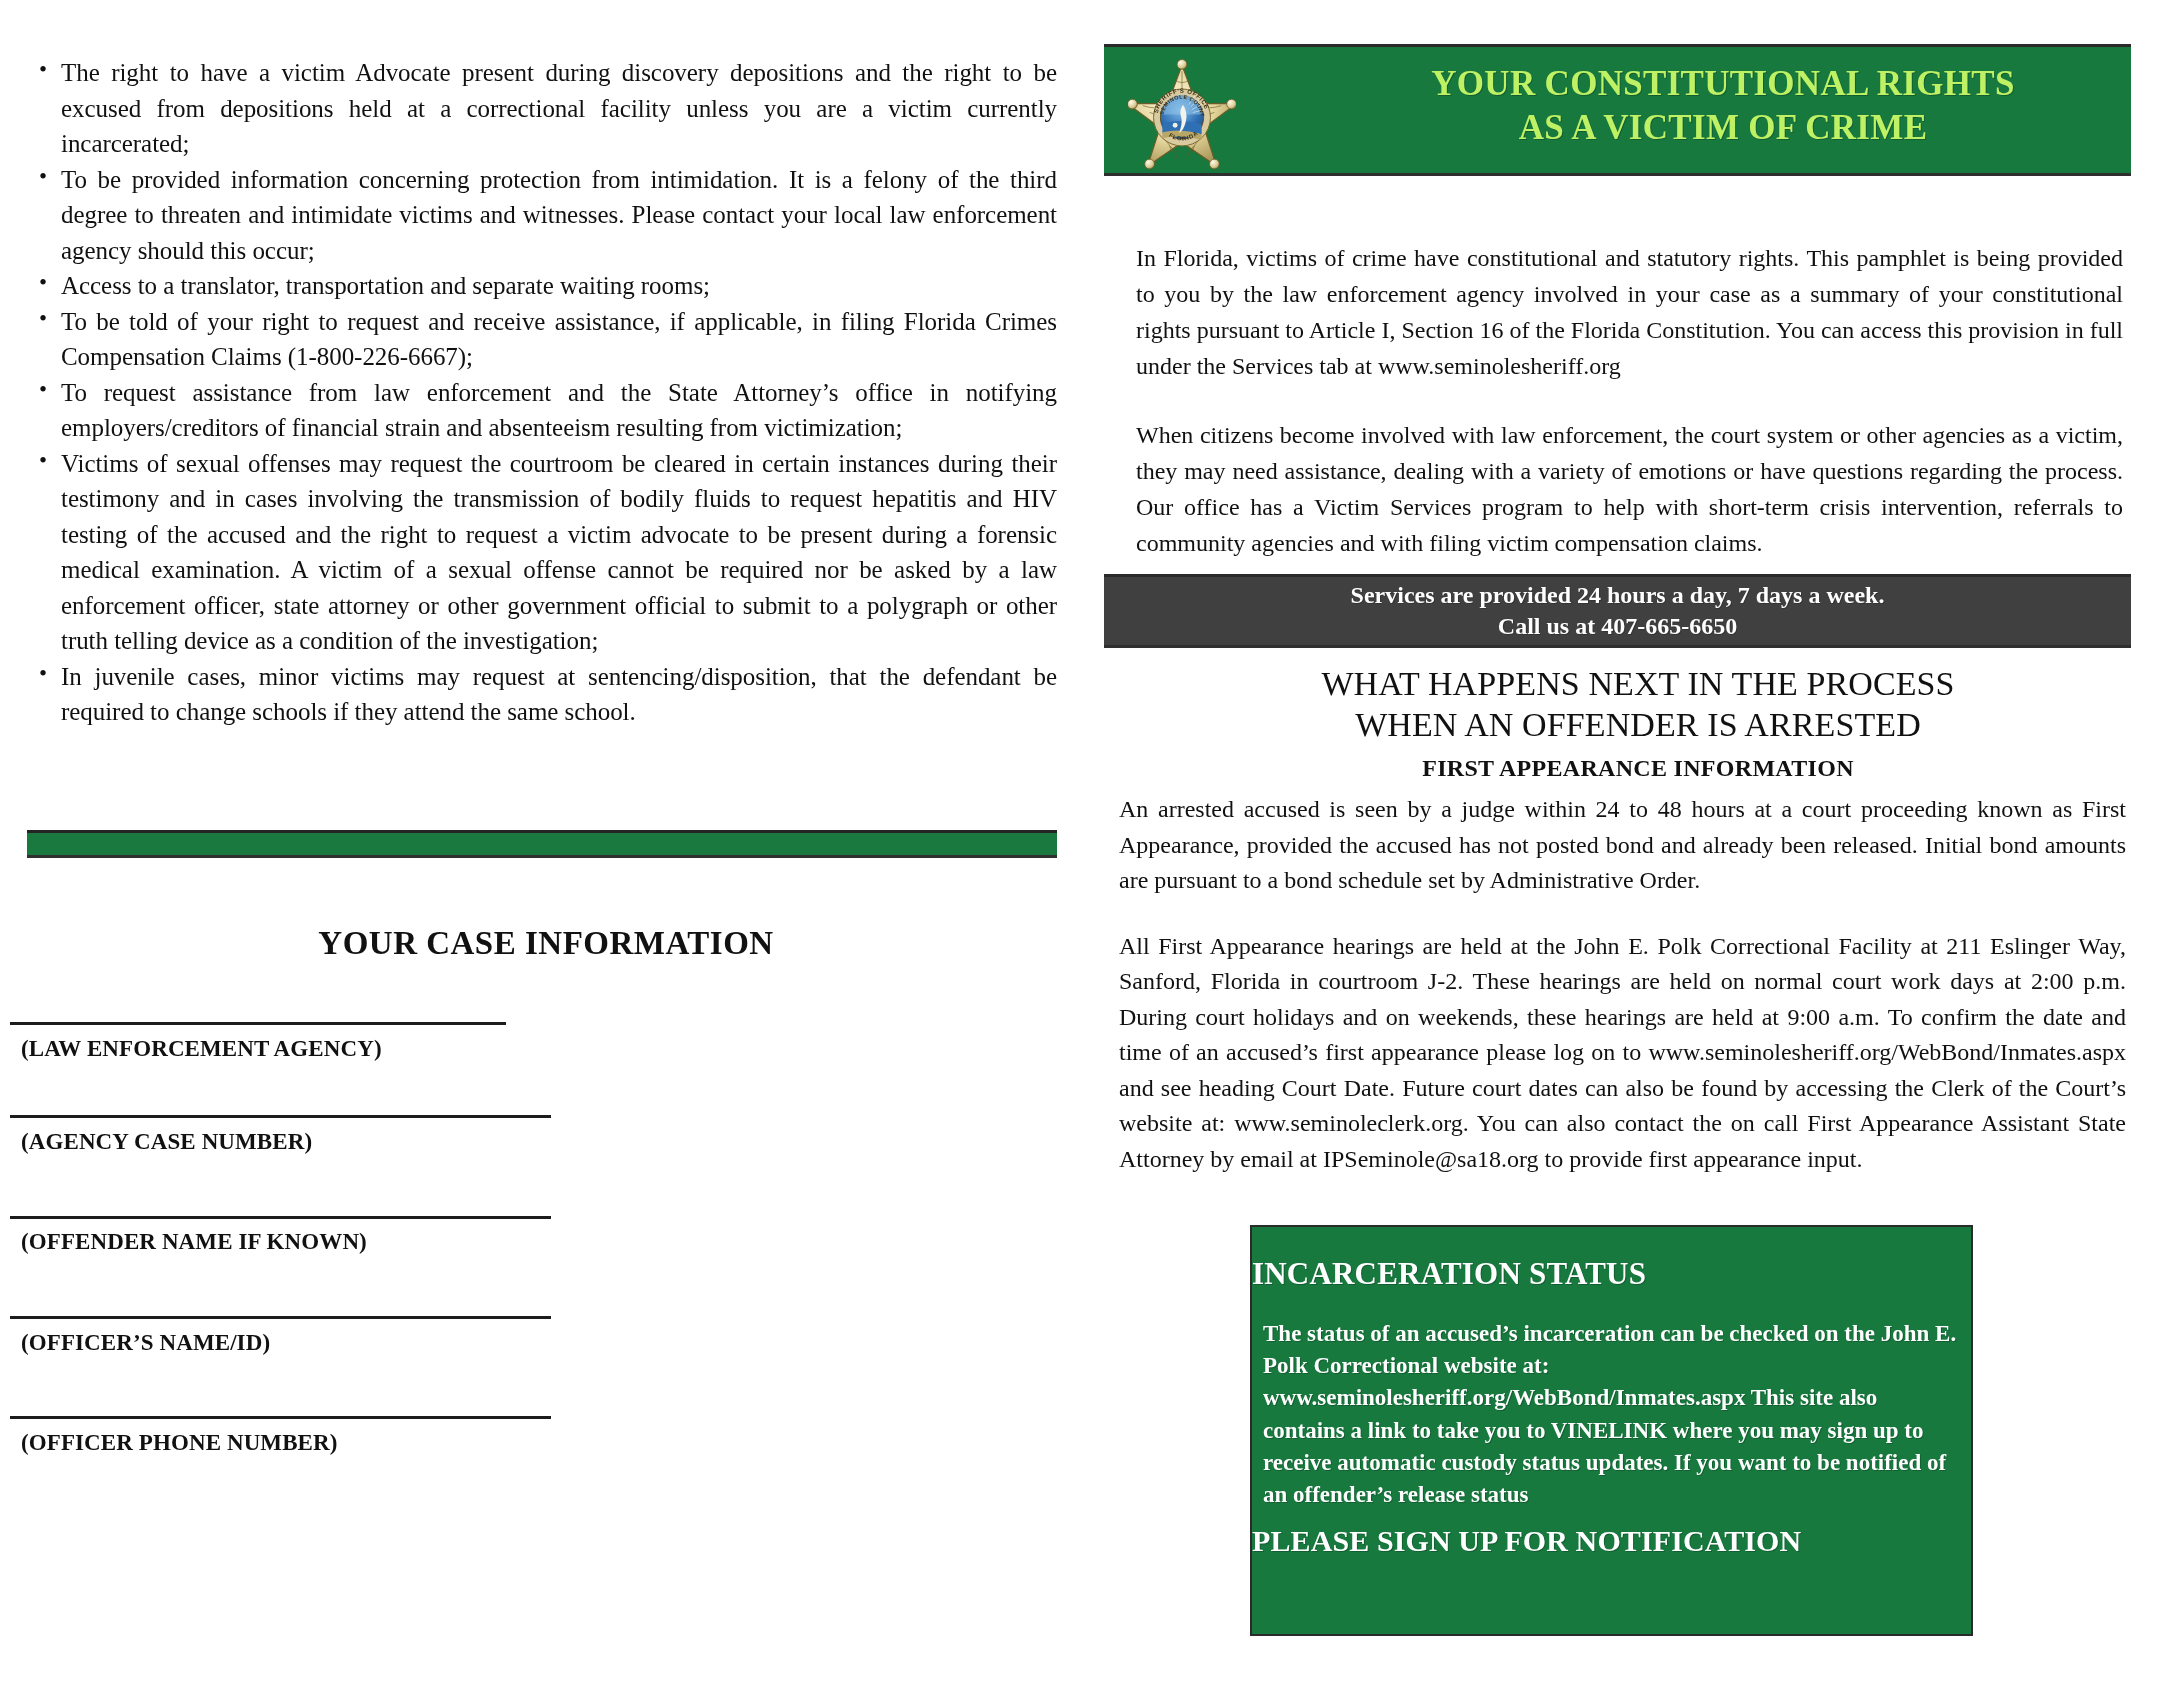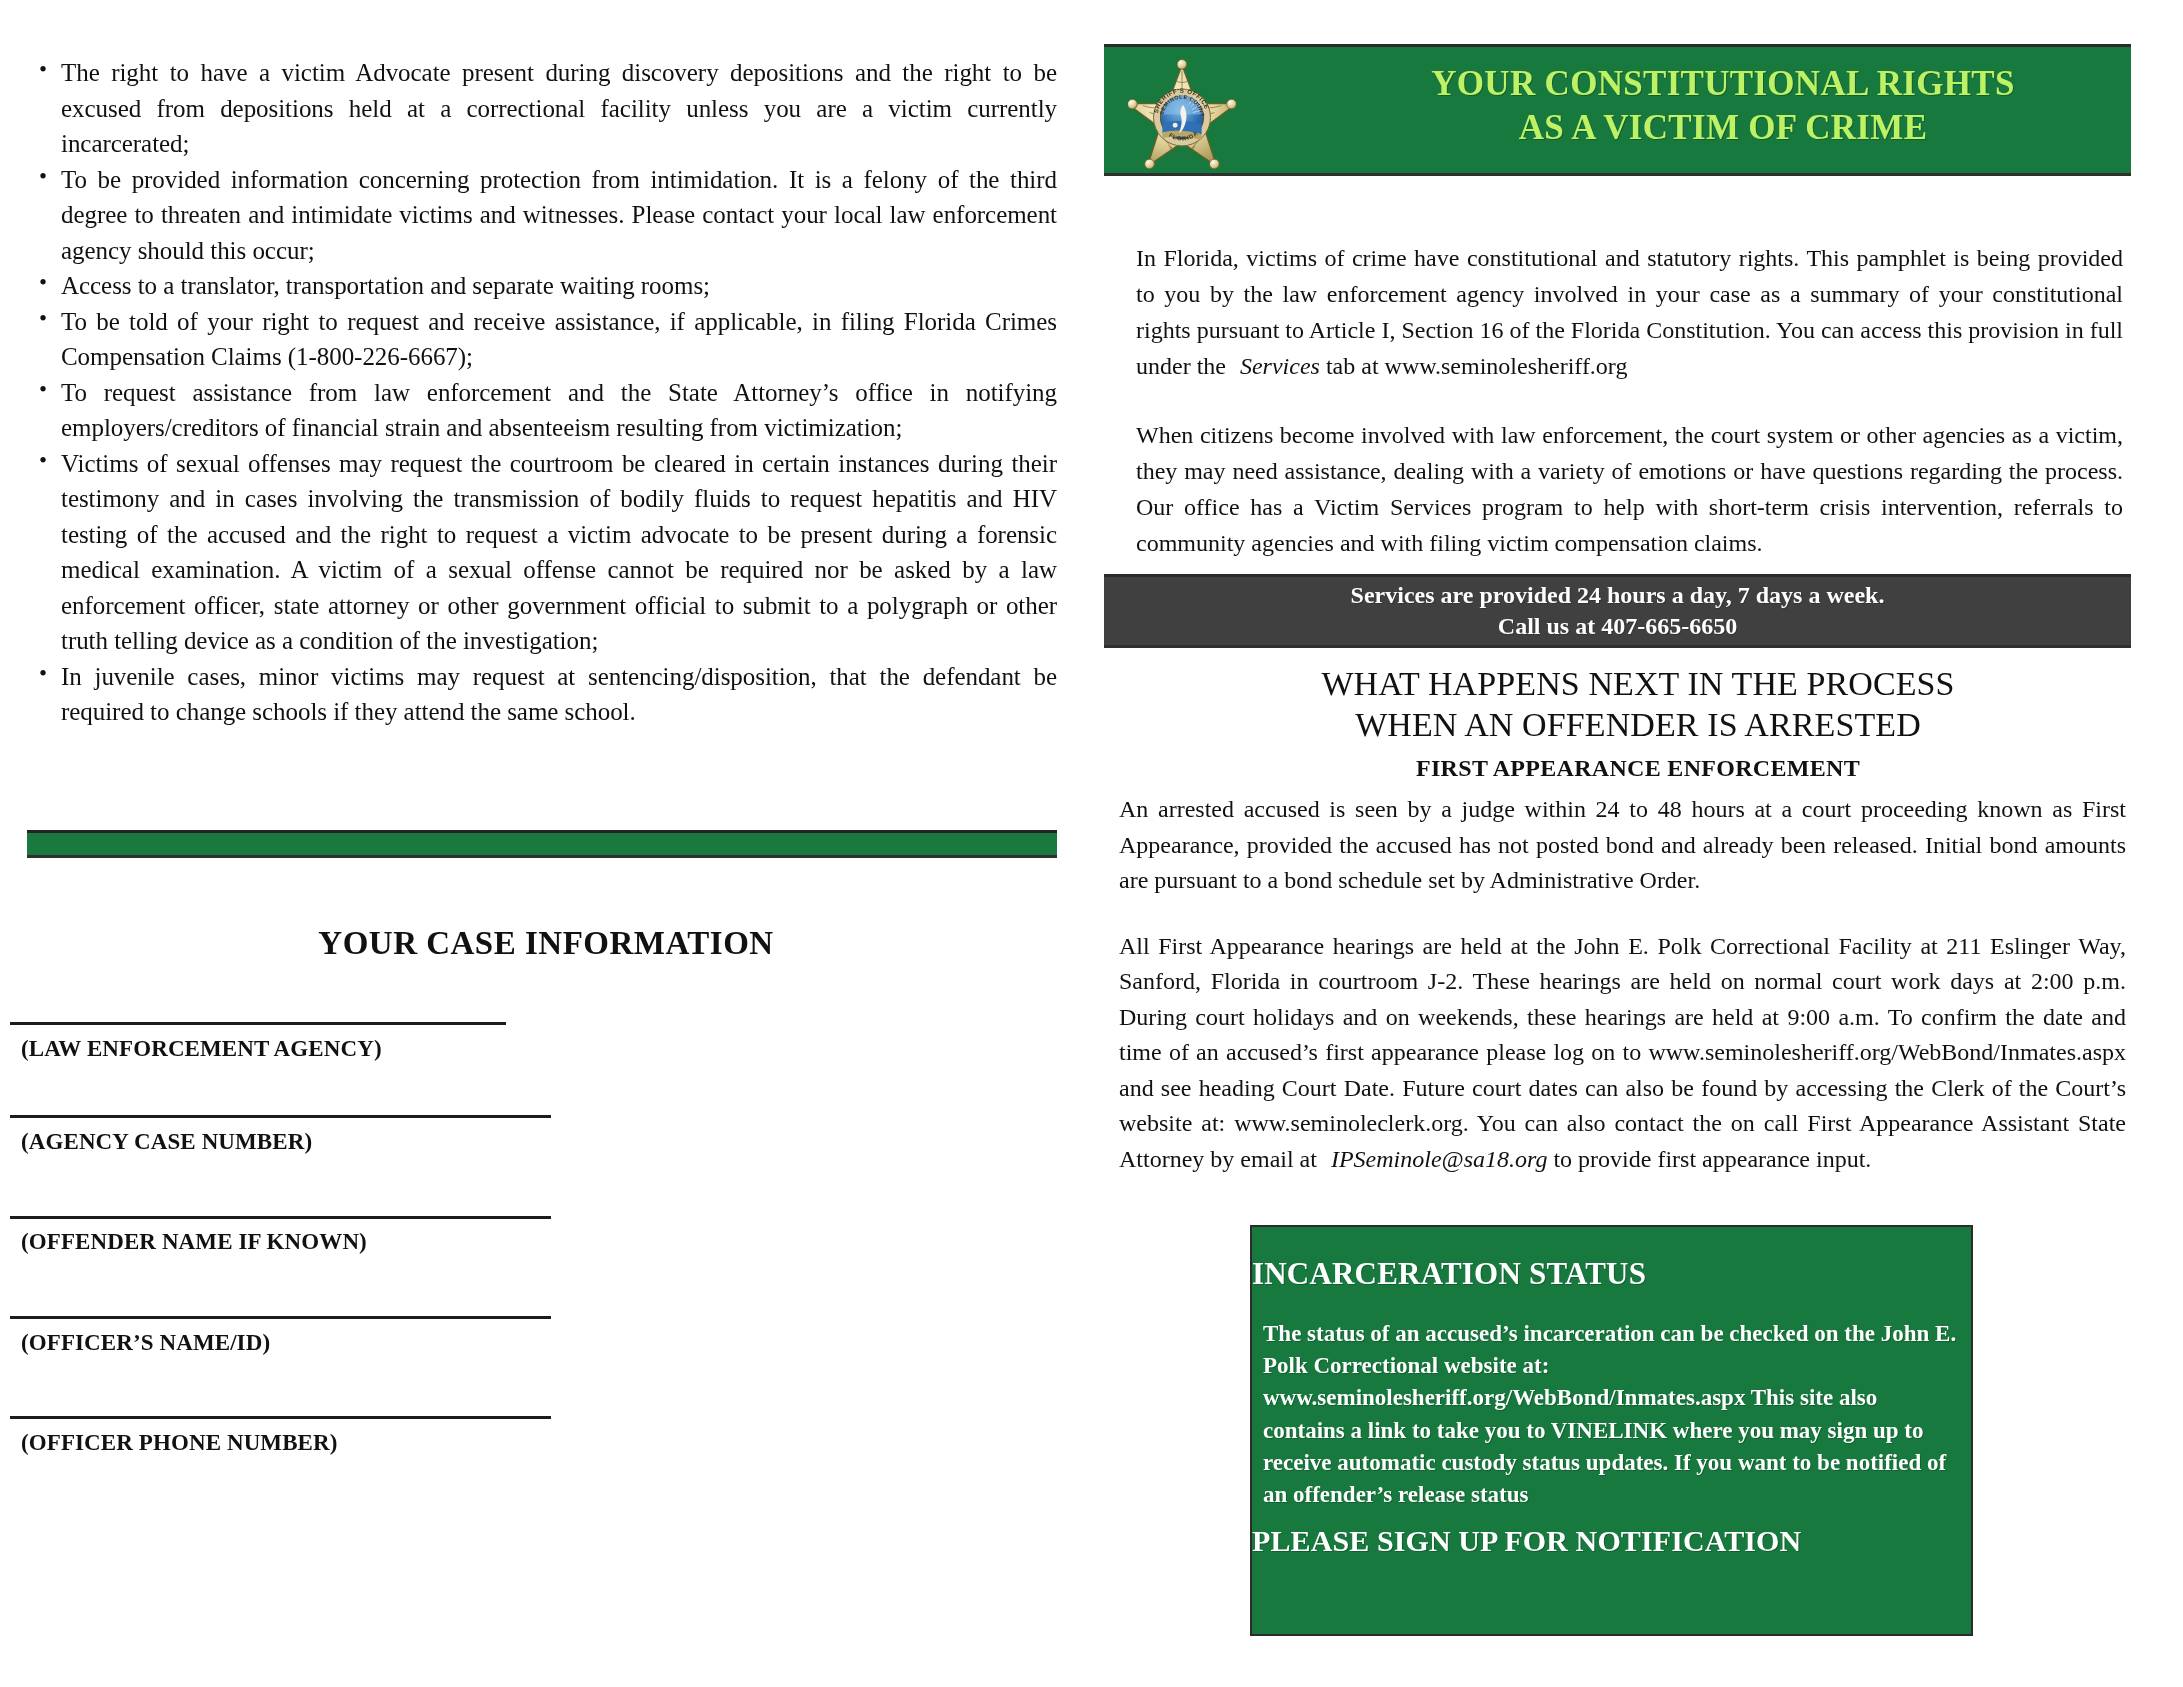--- a/index.html
+++ b/index.html
@@ -108,21 +108,21 @@
   .inc-title{
     margin-top:29px;font-size:31px;font-weight:bold;letter-spacing:0.2px;
   }
   .inc-body{
     margin-top:26px;font-size:23px;font-weight:bold;line-height:1.40;
     padding:0 11px;
   }
   .inc-cta{
     margin-top:13px;font-size:30px;font-weight:bold;letter-spacing:0.1px;
   }
-  .ital{font-style:italic;margin-left:8px;}
+  .ital{}
 </style>
 </head>
 <body>
 
 <div class="page">
 
   <div class="col-left">
 
     <div class="rights-list">
       <p><span class="bull">•</span><span>The right to have a victim Advocate present during discovery depositions and the right to be excused from depositions held at a correctional facility unless you are a victim currently incarcerated;</span></p>
@@ -258,21 +258,21 @@
   <div class="services-banner">
     <div>Services are provided 24 hours a day, 7 days a week.</div>
     <div>Call us at 407-665-6650</div>
   </div>
 
   <div class="next-heading">
     <div>WHAT HAPPENS NEXT IN THE PROCESS</div>
     <div>WHEN AN OFFENDER IS ARRESTED</div>
   </div>
 
-  <div class="first-app-heading">FIRST APPEARANCE ENFORCEMENT</div>
+  <div class="first-app-heading">FIRST APPEARANCE INFORMATION</div>
 
   <div class="body-text">
     <p>An arrested accused is seen by a judge within 24 to 48 hours at a court proceeding known as First Appearance, provided the accused has not posted bond and already been released. Initial bond amounts are pursuant to a bond schedule set by Administrative Order.</p>
     <p><span>All First Appearance hearings are held at the John E. Polk Correctional Facility at 211 Eslinger Way, Sanford, Florida in courtroom J-2.  These hearings are held on normal court work days at 2:00 p.m. During court holidays and on weekends, these hearings are held at 9:00 a.m. To confirm the date and time of an accused’s first appearance please log on to www.seminolesheriff.org/WebBond/Inmates.aspx and see heading Court Date. Future court dates can also be found by accessing the Clerk of the Court’s website at: www.seminoleclerk.org. You can also contact the on call First Appearance Assistant State Attorney by email at </span><span class="ital">IPSeminole@sa18.org</span><span> to provide first appearance input.</span></p>
   </div>
 
   <div class="inc-box">
     <div class="inc-title">INCARCERATION STATUS</div>
     <div class="inc-body">The status of an accused’s incarceration can be checked on the John E. Polk Correctional website at: www.seminolesheriff.org/WebBond/Inmates.aspx This site also contains a link to take you to VINELINK where you may sign up to receive automatic custody status updates. If you want to be notified of an offender’s release status</div>
     <div class="inc-cta">PLEASE SIGN UP FOR NOTIFICATION</div>

